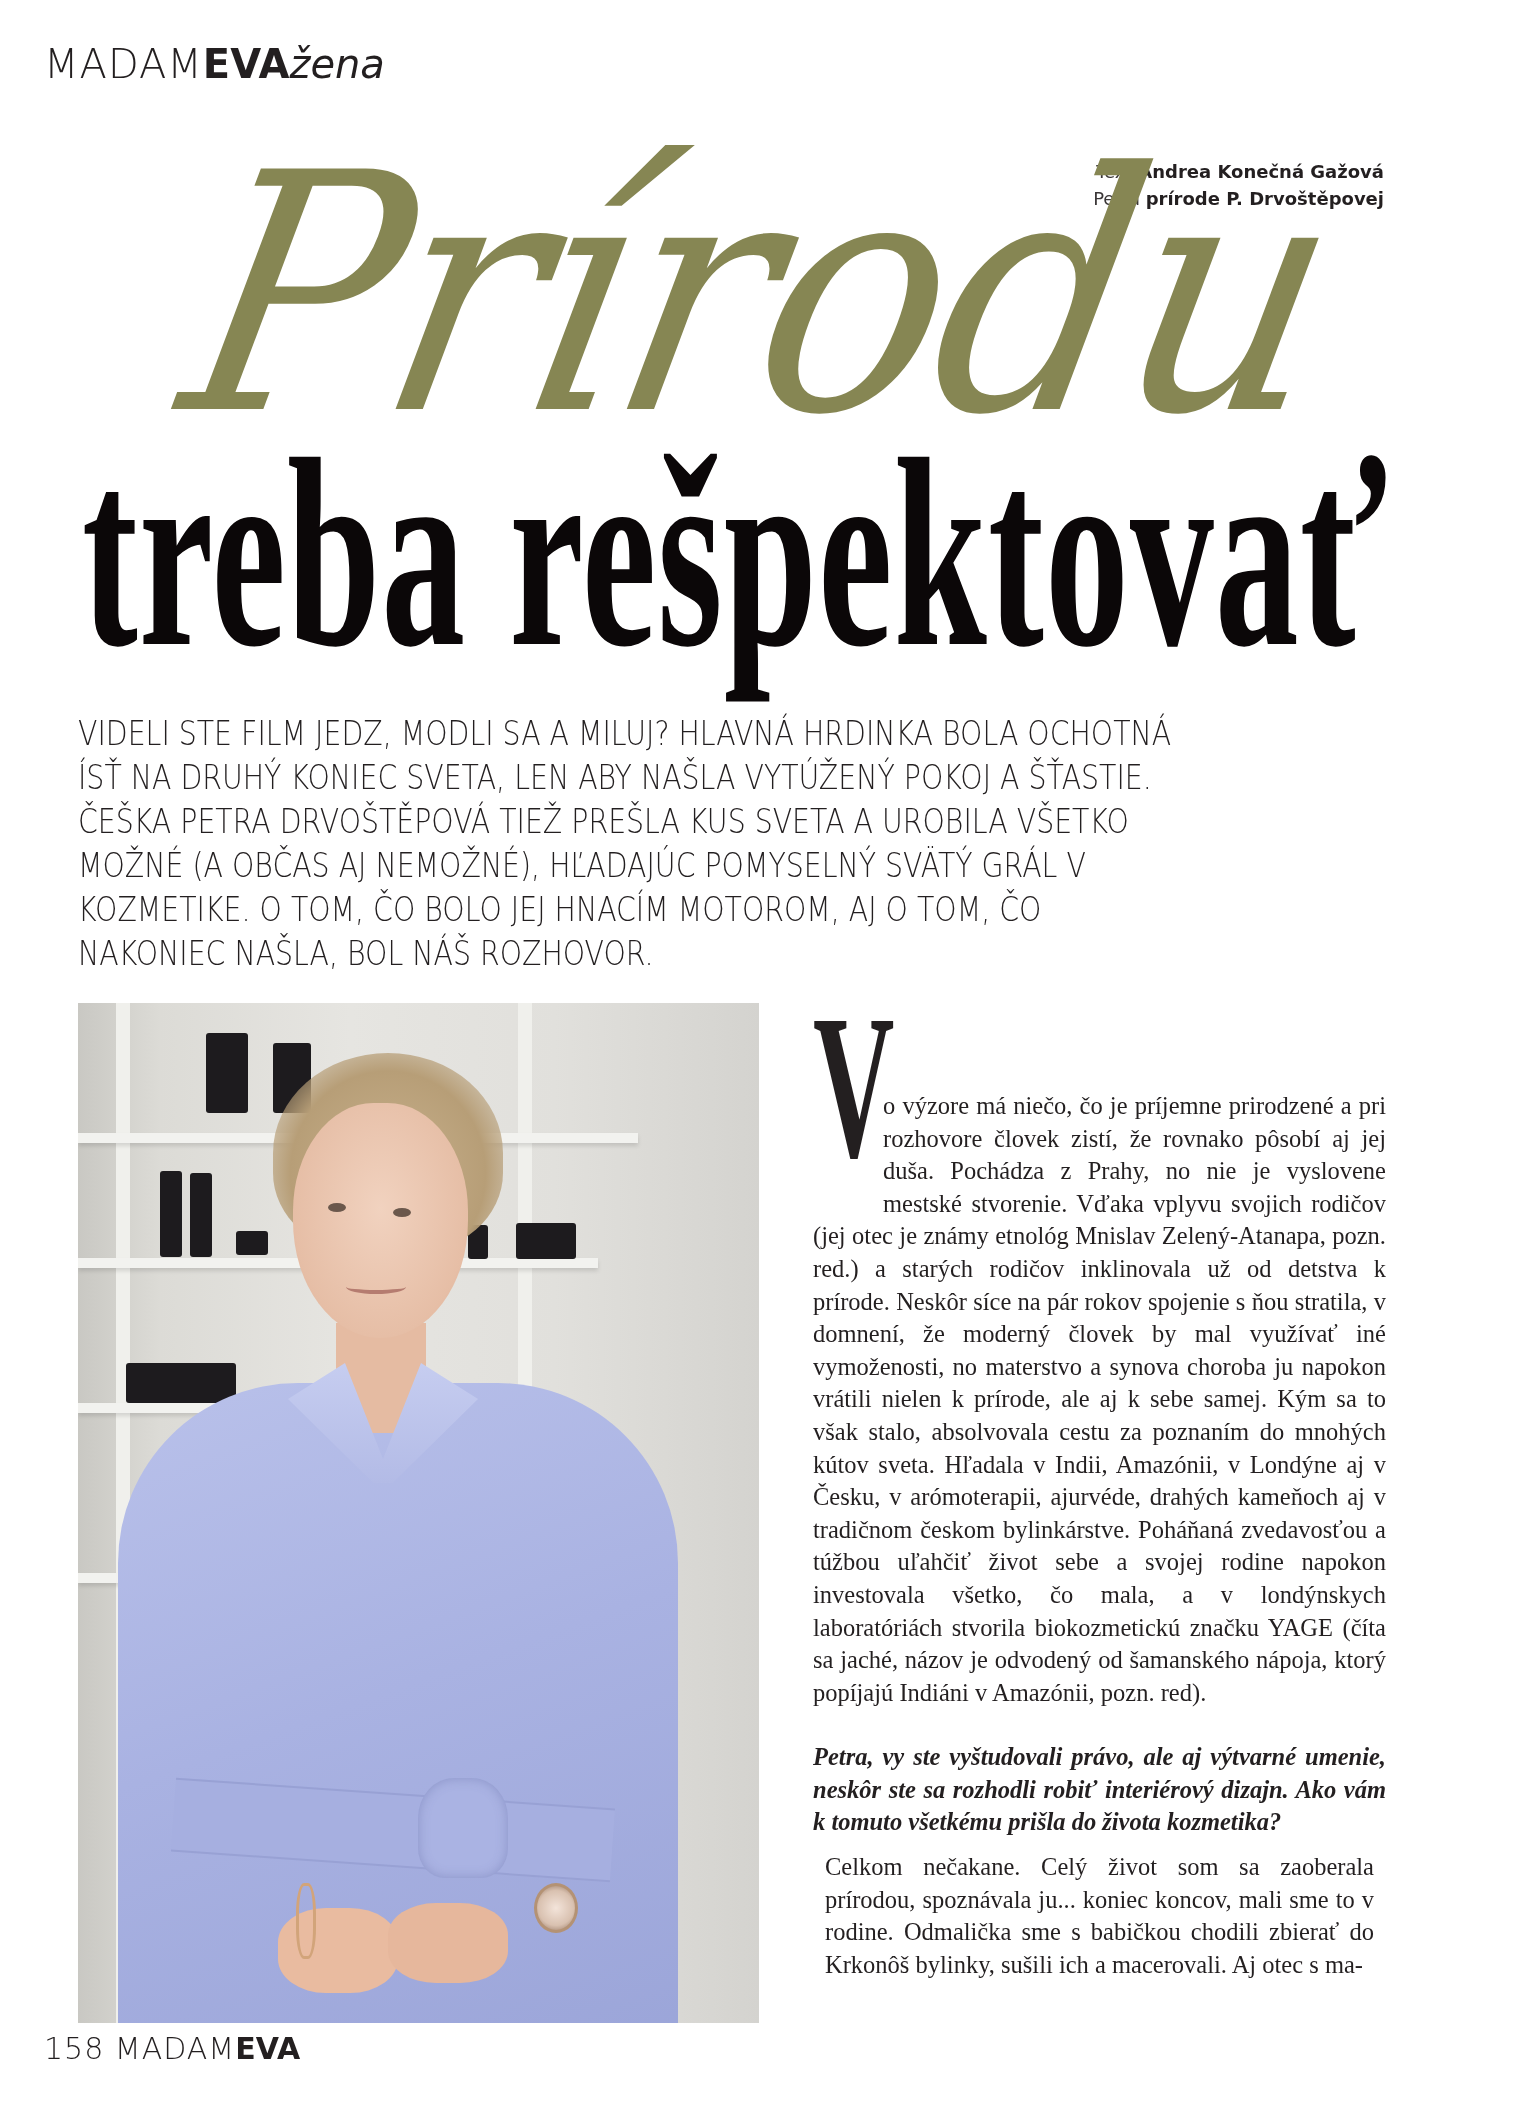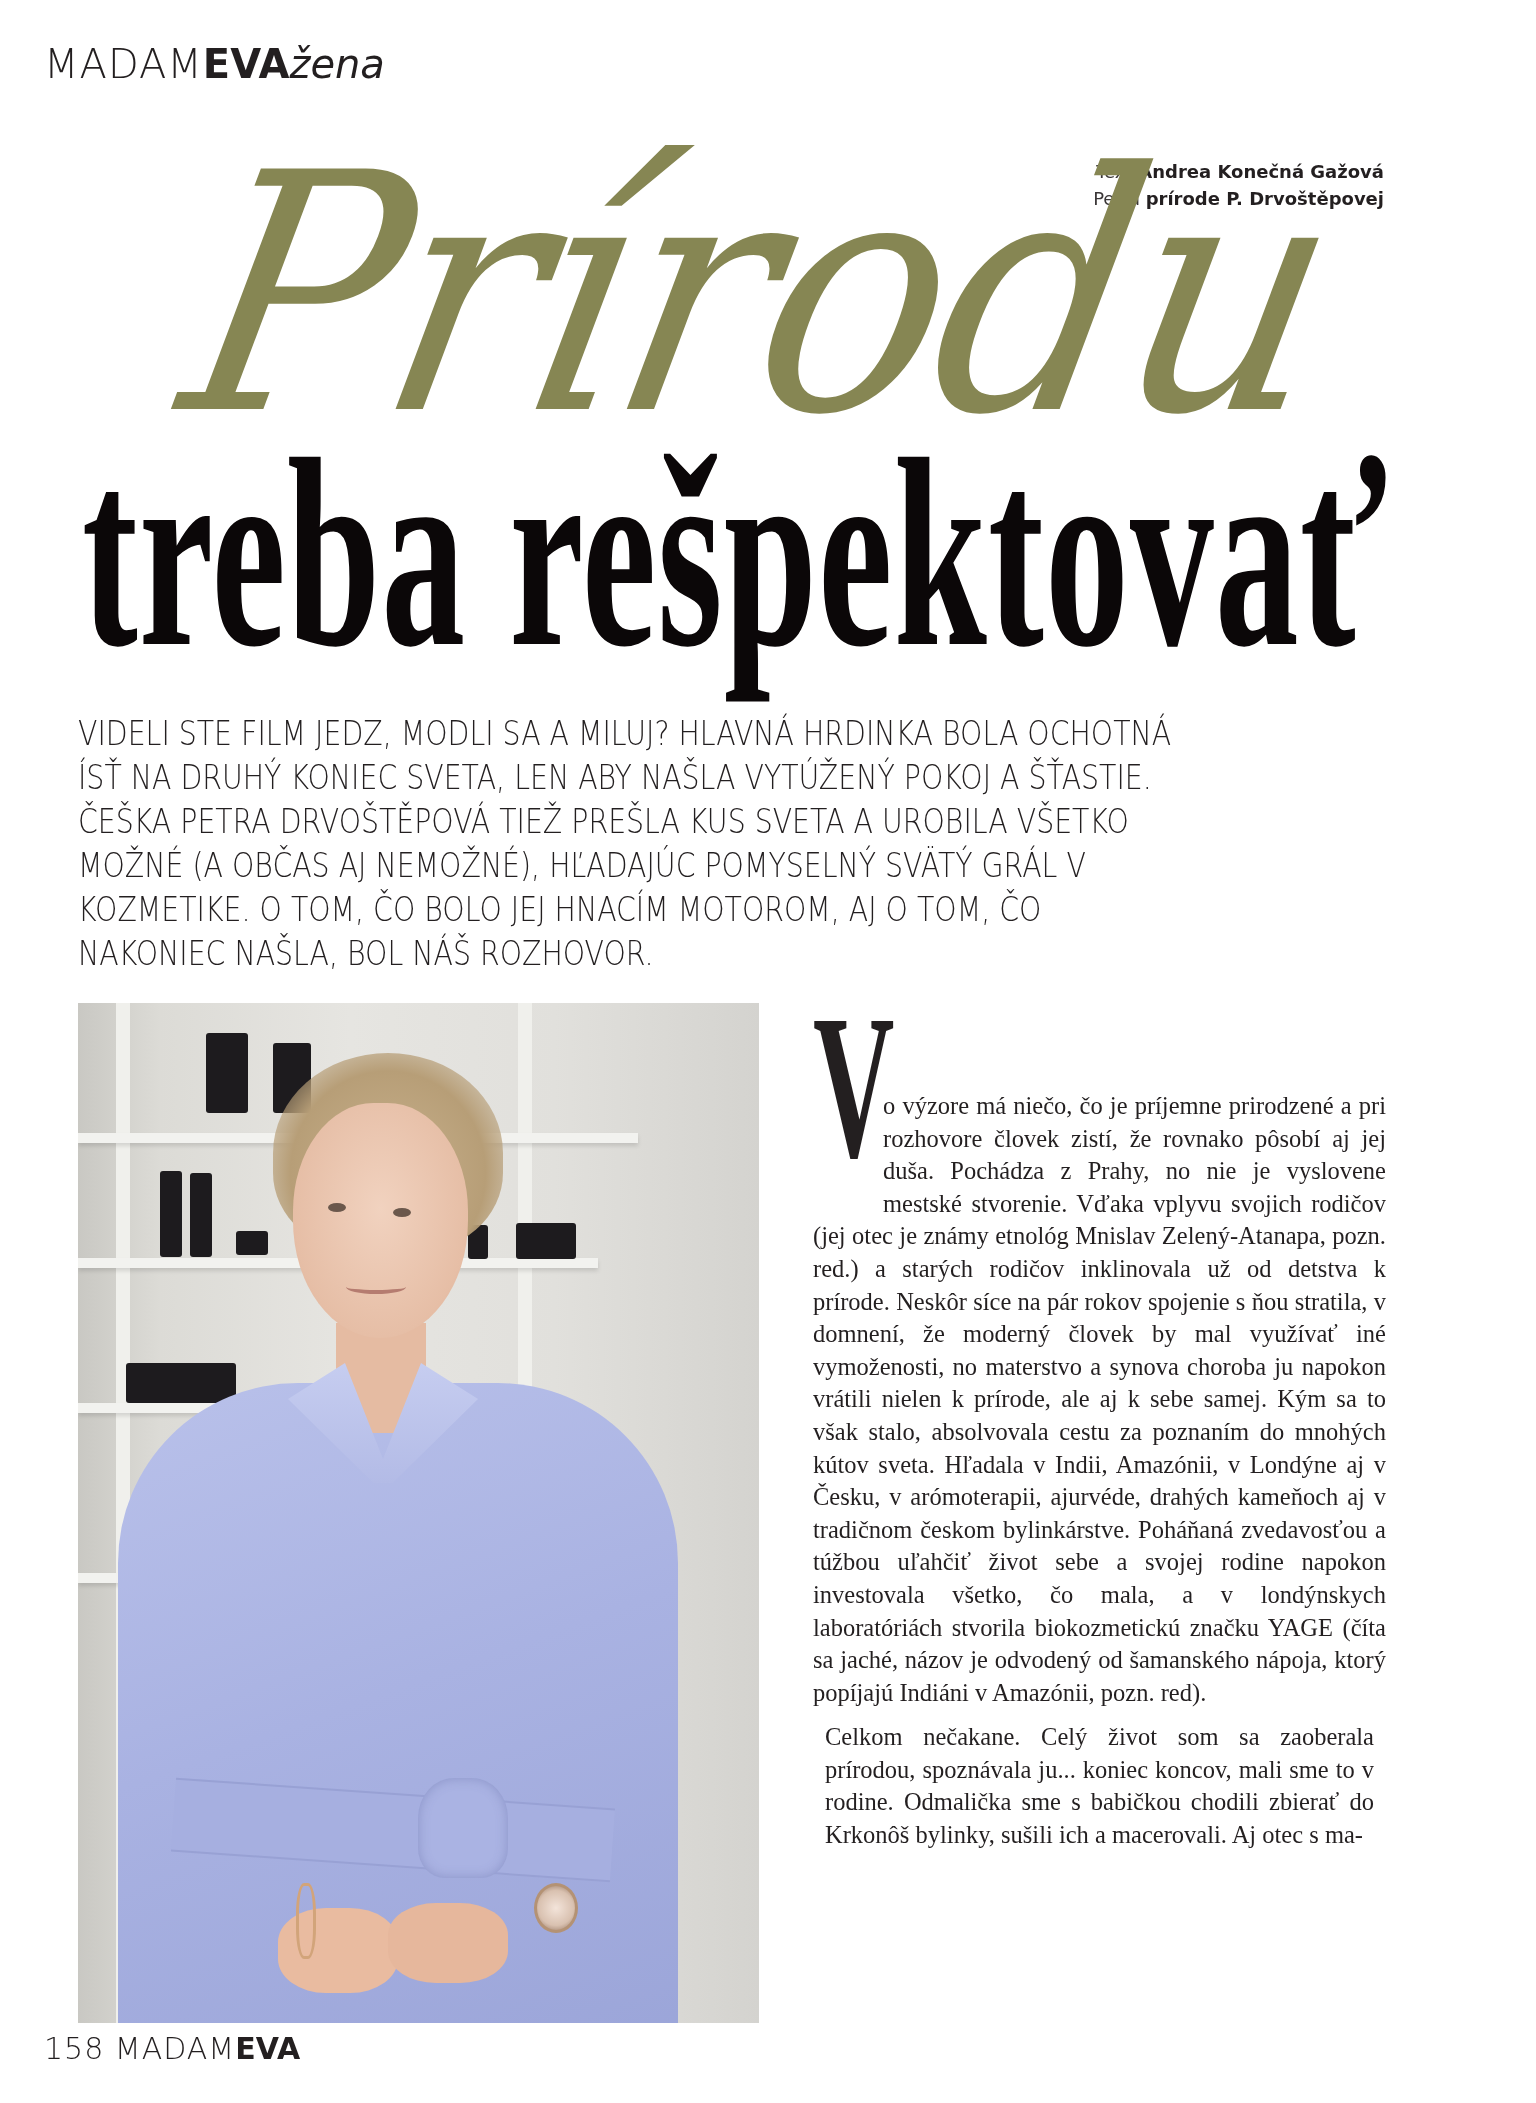--- a/index.html
+++ b/index.html
@@ -110,19 +110,20 @@
   <div class="bow"></div>
   <div class="hand-l"></div>
   <div class="hand-r"></div>
   <div class="bracelet"></div>
   <div class="watch"></div>
 </div>
 
 <div class="body-col">
   <div class="dropcap">V</div>
   <p class="para"><span style="display:block;height:90px;"></span><span>o výzore má niečo, čo je príjemne prirodzené a pri rozhovore človek zistí, že rovnako pôsobí aj jej duša. Pochádza z Prahy, no nie je vyslovene mestské stvorenie. Vďaka vplyvu svojich rodičov (jej otec je známy etnológ Mnislav Zelený-Atanapa, pozn. red.) a starých rodičov inklinovala už od detstva k prírode. Neskôr síce na pár rokov spojenie s ňou stratila, v domnení, že moderný človek by mal využívať iné vymoženosti, no materstvo a synova choroba ju napokon vrátili nielen k prírode, ale aj k sebe samej. Kým sa to však stalo, absolvovala cestu za poznaním do mnohých kútov sveta. Hľadala v Indii, Amazónii, v Londýne aj v Česku, v arómoterapii, ajurvéde, drahých kameňoch aj v tradičnom českom bylinkárstve. Poháňaná zvedavosťou a túžbou uľahčiť život sebe a svojej rodine napokon investovala všetko, čo mala, a v londýnskych laboratóriách stvorila biokozmetickú značku YAGE (číta sa jaché, názov je odvodený od šamanského nápoja, ktorý popíjajú Indiáni v Amazónii, pozn. red).</span></p>
+  <p class="question">Petra, vy ste vyštudovali právo, ale aj výtvarné umenie, neskôr ste sa rozhodli robiť interiérový dizajn. Ako vám k tomuto všetkému prišla do života kozmetika?</p>
   <p class="answer">Celkom nečakane. Celý život som sa zaoberala prírodou, spoznávala ju... koniec koncov, mali sme to v rodine. Odmalička sme s babičkou chodili zbierať do Krkonôš bylinky, sušili ich a macerovali. Aj otec s ma-</p>
 </div>
 
 <div class="footer">
   <span class="thin">158</span>
   <span class="thin">MADAM</span><span class="bold">EVA</span>
 </div>
 
 </body></html>

